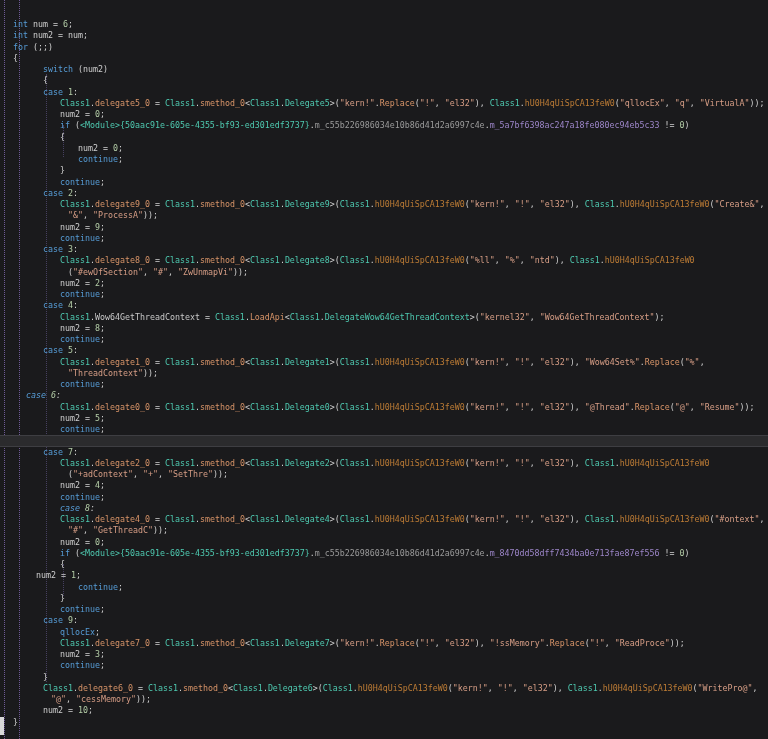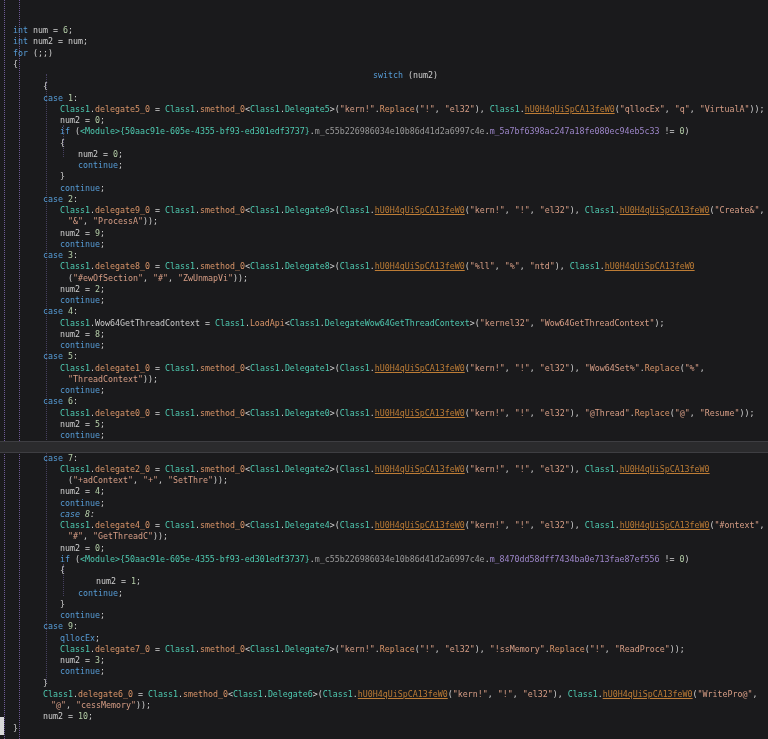--- a/index.html
+++ b/index.html
@@ -4,27 +4,27 @@
 <style>
   html,body{margin:0;padding:0;background:var(--c-bg,#1a1a1c);width:768px;height:739px;overflow:hidden;}
   .editor{
     position:relative;width:768px;height:739px;
     font-family:"DejaVu Sans Mono","Liberation Mono",monospace;
     font-size:8.3px;line-height:11.26px;
     color:var(--c-d,#d0d0d0);
     background:var(--c-bg,#1a1a1c);
     overflow:hidden;
   }
-  .code{position:absolute;left:0;top:25px;right:0;}
+  .code{position:absolute;left:0;top:19px;right:0;}
   .line{height:11.26px;white-space:pre;overflow:hidden;}
   .line.hl{background:var(--c-hlbg,#2b2b2d);box-shadow:inset 0 1px 0 var(--c-hlbd,#3e3e42), inset 0 -1px 0 var(--c-hlbd,#3e3e42);}
   .tk-k{color:var(--c-k,#569cd6);}
   .tk-t{color:var(--c-t,#4ec9b0);}
   .tk-m{color:var(--c-m,#d89468);}
-  .tk-o{color:var(--c-o,#bd7c35);text-decoration:underline;}
+  .tk-o{color:var(--c-o,#bd7c35);}
   .tk-s{color:var(--c-s,#d69d85);}
   .tk-n{color:var(--c-n,#b5cea8);}
   .tk-d{color:var(--c-d,#d0d0d0);}
   .tk-w{color:var(--c-w,#c8c8c8);}
   .tk-g{color:var(--c-g,#9a9a9a);}
   .tk-p{color:var(--c-p,#9d86c9);}
   .guide{position:absolute;width:0;border-left:1px dotted var(--c-gp,#6e5a96);}
   .guide.faint{border-left-color:var(--c-gf,#464060);}
   .edge-marker{position:absolute;background:var(--c-mk,#d8d8d8);}
 </style>
@@ -37,21 +37,21 @@
       <div class="guide" style="left: 19px; top: 0px; height: 739px;"></div>
       <div class="guide faint" style="left: 46px; top: 74px; height: 608px;"></div>
       <div class="guide faint" style="left: 63px; top: 125px; height: 32px;"></div>
       <div class="guide faint" style="left: 63px; top: 564px; height: 32px;"></div>
     </div>
   <div class="code" id="code">
       <div class="line" style="padding-left: 13px;"><span class="tk-k">int</span><span class="tk-d"> num = </span><span class="tk-n">6</span><span class="tk-d">;</span></div>
       <div class="line" style="padding-left: 13px;"><span class="tk-k">int</span><span class="tk-d"> num2 = num;</span></div>
       <div class="line" style="padding-left: 13px;"><span class="tk-k">for</span><span class="tk-d"> (;;)</span></div>
       <div class="line" style="padding-left: 13px;"><span class="tk-d">{</span></div>
-      <div class="line" style="padding-left: 43px; text-align: center;"><span class="tk-k">switch</span><span class="tk-d"> (num2)</span></div>
+      <div class="line" style="padding-left: 43px;"><span class="tk-k">switch</span><span class="tk-d"> (num2)</span></div>
       <div class="line" style="padding-left: 43px;"><span class="tk-d">{</span></div>
       <div class="line" style="padding-left: 43px;"><span class="tk-k">case</span><span class="tk-d"> </span><span class="tk-n">1</span><span class="tk-d">:</span></div>
       <div class="line" style="padding-left: 60px;"><span class="tk-t">Class1</span><span class="tk-d">.</span><span class="tk-m">delegate5_0</span><span class="tk-d"> = </span><span class="tk-t">Class1</span><span class="tk-d">.</span><span class="tk-m">smethod_0</span><span class="tk-d">&lt;</span><span class="tk-t">Class1</span><span class="tk-d">.</span><span class="tk-t">Delegate5</span><span class="tk-d">&gt;(</span><span class="tk-s">"kern!"</span><span class="tk-d">.</span><span class="tk-m">Replace</span><span class="tk-d">(</span><span class="tk-s">"!"</span><span class="tk-d">, </span><span class="tk-s">"el32"</span><span class="tk-d">), </span><span class="tk-t">Class1</span><span class="tk-d">.</span><span class="tk-o">hU0H4qUiSpCA13feW0</span><span class="tk-d">(</span><span class="tk-s">"qllocEx"</span><span class="tk-d">, </span><span class="tk-s">"q"</span><span class="tk-d">, </span><span class="tk-s">"VirtualA"</span><span class="tk-d">));</span></div>
       <div class="line" style="padding-left: 60px;"><span class="tk-d">num2 = </span><span class="tk-n">0</span><span class="tk-d">;</span></div>
       <div class="line" style="padding-left: 60px;"><span class="tk-k">if</span><span class="tk-d"> (</span><span class="tk-t">&lt;Module&gt;{50aac91e-605e-4355-bf93-ed301edf3737}</span><span class="tk-d">.</span><span class="tk-g">m_c55b226986034e10b86d41d2a6997c4e</span><span class="tk-d">.</span><span class="tk-p">m_5a7bf6398ac247a18fe080ec94eb5c33</span><span class="tk-d"> != </span><span class="tk-n">0</span><span class="tk-d">)</span></div>
       <div class="line" style="padding-left: 60px;"><span class="tk-d">{</span></div>
       <div class="line" style="padding-left: 78px;"><span class="tk-d">num2 = </span><span class="tk-n">0</span><span class="tk-d">;</span></div>
       <div class="line" style="padding-left: 78px;"><span class="tk-k">continue</span><span class="tk-d">;</span></div>
       <div class="line" style="padding-left: 60px;"><span class="tk-d">}</span></div>
       <div class="line" style="padding-left: 60px;"><span class="tk-k">continue</span><span class="tk-d">;</span></div>
@@ -66,37 +66,37 @@
       <div class="line" style="padding-left: 60px;"><span class="tk-d">num2 = </span><span class="tk-n">2</span><span class="tk-d">;</span></div>
       <div class="line" style="padding-left: 60px;"><span class="tk-k">continue</span><span class="tk-d">;</span></div>
       <div class="line" style="padding-left: 43px;"><span class="tk-k">case</span><span class="tk-d"> </span><span class="tk-n">4</span><span class="tk-d">:</span></div>
       <div class="line" style="padding-left: 60px;"><span class="tk-t">Class1</span><span class="tk-d">.</span><span class="tk-w">Wow64GetThreadContext</span><span class="tk-d"> = </span><span class="tk-t">Class1</span><span class="tk-d">.</span><span class="tk-m">LoadApi</span><span class="tk-d">&lt;</span><span class="tk-t">Class1</span><span class="tk-d">.</span><span class="tk-t">DelegateWow64GetThreadContext</span><span class="tk-d">&gt;(</span><span class="tk-s">"kernel32"</span><span class="tk-d">, </span><span class="tk-s">"Wow64GetThreadContext"</span><span class="tk-d">);</span></div>
       <div class="line" style="padding-left: 60px;"><span class="tk-d">num2 = </span><span class="tk-n">8</span><span class="tk-d">;</span></div>
       <div class="line" style="padding-left: 60px;"><span class="tk-k">continue</span><span class="tk-d">;</span></div>
       <div class="line" style="padding-left: 43px;"><span class="tk-k">case</span><span class="tk-d"> </span><span class="tk-n">5</span><span class="tk-d">:</span></div>
       <div class="line" style="padding-left: 60px;"><span class="tk-t">Class1</span><span class="tk-d">.</span><span class="tk-m">delegate1_0</span><span class="tk-d"> = </span><span class="tk-t">Class1</span><span class="tk-d">.</span><span class="tk-m">smethod_0</span><span class="tk-d">&lt;</span><span class="tk-t">Class1</span><span class="tk-d">.</span><span class="tk-t">Delegate1</span><span class="tk-d">&gt;(</span><span class="tk-t">Class1</span><span class="tk-d">.</span><span class="tk-o">hU0H4qUiSpCA13feW0</span><span class="tk-d">(</span><span class="tk-s">"kern!"</span><span class="tk-d">, </span><span class="tk-s">"!"</span><span class="tk-d">, </span><span class="tk-s">"el32"</span><span class="tk-d">), </span><span class="tk-s">"Wow64Set%"</span><span class="tk-d">.</span><span class="tk-m">Replace</span><span class="tk-d">(</span><span class="tk-s">"%"</span><span class="tk-d">,</span></div>
       <div class="line" style="padding-left: 68px;"><span class="tk-s">"ThreadContext"</span><span class="tk-d">));</span></div>
       <div class="line" style="padding-left: 60px;"><span class="tk-k">continue</span><span class="tk-d">;</span></div>
-      <div class="line" style="padding-left: 43px;"><span class="tk-k">case</span><span class="tk-d"> </span><span class="tk-n">6</span><span class="tk-d">:</span></div>
+      <div class="line" style="padding-left: 26px; font-style: italic;"><span class="tk-k">case</span><span class="tk-d"> </span><span class="tk-n">6</span><span class="tk-d">:</span></div>
       <div class="line" style="padding-left: 60px;"><span class="tk-t">Class1</span><span class="tk-d">.</span><span class="tk-m">delegate0_0</span><span class="tk-d"> = </span><span class="tk-t">Class1</span><span class="tk-d">.</span><span class="tk-m">smethod_0</span><span class="tk-d">&lt;</span><span class="tk-t">Class1</span><span class="tk-d">.</span><span class="tk-t">Delegate0</span><span class="tk-d">&gt;(</span><span class="tk-t">Class1</span><span class="tk-d">.</span><span class="tk-o">hU0H4qUiSpCA13feW0</span><span class="tk-d">(</span><span class="tk-s">"kern!"</span><span class="tk-d">, </span><span class="tk-s">"!"</span><span class="tk-d">, </span><span class="tk-s">"el32"</span><span class="tk-d">), </span><span class="tk-s">"@Thread"</span><span class="tk-d">.</span><span class="tk-m">Replace</span><span class="tk-d">(</span><span class="tk-s">"@"</span><span class="tk-d">, </span><span class="tk-s">"Resume"</span><span class="tk-d">));</span></div>
       <div class="line" style="padding-left: 60px;"><span class="tk-d">num2 = </span><span class="tk-n">5</span><span class="tk-d">;</span></div>
       <div class="line" style="padding-left: 60px;"><span class="tk-k">continue</span><span class="tk-d">;</span></div>
       <div class="line hl" style="padding-left: 43px;"></div>
       <div class="line" style="padding-left: 43px;"><span class="tk-k">case</span><span class="tk-d"> </span><span class="tk-n">7</span><span class="tk-d">:</span></div>
       <div class="line" style="padding-left: 60px;"><span class="tk-t">Class1</span><span class="tk-d">.</span><span class="tk-m">delegate2_0</span><span class="tk-d"> = </span><span class="tk-t">Class1</span><span class="tk-d">.</span><span class="tk-m">smethod_0</span><span class="tk-d">&lt;</span><span class="tk-t">Class1</span><span class="tk-d">.</span><span class="tk-t">Delegate2</span><span class="tk-d">&gt;(</span><span class="tk-t">Class1</span><span class="tk-d">.</span><span class="tk-o">hU0H4qUiSpCA13feW0</span><span class="tk-d">(</span><span class="tk-s">"kern!"</span><span class="tk-d">, </span><span class="tk-s">"!"</span><span class="tk-d">, </span><span class="tk-s">"el32"</span><span class="tk-d">), </span><span class="tk-t">Class1</span><span class="tk-d">.</span><span class="tk-o">hU0H4qUiSpCA13feW0</span></div>
       <div class="line" style="padding-left: 68px;"><span class="tk-d">(</span><span class="tk-s">"+adContext"</span><span class="tk-d">, </span><span class="tk-s">"+"</span><span class="tk-d">, </span><span class="tk-s">"SetThre"</span><span class="tk-d">));</span></div>
       <div class="line" style="padding-left: 60px;"><span class="tk-d">num2 = </span><span class="tk-n">4</span><span class="tk-d">;</span></div>
       <div class="line" style="padding-left: 60px;"><span class="tk-k">continue</span><span class="tk-d">;</span></div>
       <div class="line" style="padding-left: 60px; font-style: italic;"><span class="tk-k">case</span><span class="tk-d"> </span><span class="tk-n">8</span><span class="tk-d">:</span></div>
       <div class="line" style="padding-left: 60px;"><span class="tk-t">Class1</span><span class="tk-d">.</span><span class="tk-m">delegate4_0</span><span class="tk-d"> = </span><span class="tk-t">Class1</span><span class="tk-d">.</span><span class="tk-m">smethod_0</span><span class="tk-d">&lt;</span><span class="tk-t">Class1</span><span class="tk-d">.</span><span class="tk-t">Delegate4</span><span class="tk-d">&gt;(</span><span class="tk-t">Class1</span><span class="tk-d">.</span><span class="tk-o">hU0H4qUiSpCA13feW0</span><span class="tk-d">(</span><span class="tk-s">"kern!"</span><span class="tk-d">, </span><span class="tk-s">"!"</span><span class="tk-d">, </span><span class="tk-s">"el32"</span><span class="tk-d">), </span><span class="tk-t">Class1</span><span class="tk-d">.</span><span class="tk-o">hU0H4qUiSpCA13feW0</span><span class="tk-d">(</span><span class="tk-s">"#ontext"</span><span class="tk-d">,</span></div>
       <div class="line" style="padding-left: 68px;"><span class="tk-s">"#"</span><span class="tk-d">, </span><span class="tk-s">"GetThreadC"</span><span class="tk-d">));</span></div>
       <div class="line" style="padding-left: 60px;"><span class="tk-d">num2 = </span><span class="tk-n">0</span><span class="tk-d">;</span></div>
       <div class="line" style="padding-left: 60px;"><span class="tk-k">if</span><span class="tk-d"> (</span><span class="tk-t">&lt;Module&gt;{50aac91e-605e-4355-bf93-ed301edf3737}</span><span class="tk-d">.</span><span class="tk-g">m_c55b226986034e10b86d41d2a6997c4e</span><span class="tk-d">.</span><span class="tk-p">m_8470dd58dff7434ba0e713fae87ef556</span><span class="tk-d"> != </span><span class="tk-n">0</span><span class="tk-d">)</span></div>
       <div class="line" style="padding-left: 60px;"><span class="tk-d">{</span></div>
-      <div class="line" style="padding-left: 96px;"><span class="tk-d">num2 = </span><span class="tk-n">1</span><span class="tk-d">;</span></div>
+      <div class="line" style="padding-left: 36px;"><span class="tk-d">num2 = </span><span class="tk-n">1</span><span class="tk-d">;</span></div>
       <div class="line" style="padding-left: 78px;"><span class="tk-k">continue</span><span class="tk-d">;</span></div>
       <div class="line" style="padding-left: 60px;"><span class="tk-d">}</span></div>
       <div class="line" style="padding-left: 60px;"><span class="tk-k">continue</span><span class="tk-d">;</span></div>
       <div class="line" style="padding-left: 43px;"><span class="tk-k">case</span><span class="tk-d"> </span><span class="tk-n">9</span><span class="tk-d">:</span></div>
       <div class="line" style="padding-left: 60px;"><span class="tk-k">qllocEx</span><span class="tk-d">;</span></div>
       <div class="line" style="padding-left: 60px;"><span class="tk-t">Class1</span><span class="tk-d">.</span><span class="tk-m">delegate7_0</span><span class="tk-d"> = </span><span class="tk-t">Class1</span><span class="tk-d">.</span><span class="tk-m">smethod_0</span><span class="tk-d">&lt;</span><span class="tk-t">Class1</span><span class="tk-d">.</span><span class="tk-t">Delegate7</span><span class="tk-d">&gt;(</span><span class="tk-s">"kern!"</span><span class="tk-d">.</span><span class="tk-m">Replace</span><span class="tk-d">(</span><span class="tk-s">"!"</span><span class="tk-d">, </span><span class="tk-s">"el32"</span><span class="tk-d">), </span><span class="tk-s">"!ssMemory"</span><span class="tk-d">.</span><span class="tk-m">Replace</span><span class="tk-d">(</span><span class="tk-s">"!"</span><span class="tk-d">, </span><span class="tk-s">"ReadProce"</span><span class="tk-d">));</span></div>
       <div class="line" style="padding-left: 60px;"><span class="tk-d">num2 = </span><span class="tk-n">3</span><span class="tk-d">;</span></div>
       <div class="line" style="padding-left: 60px;"><span class="tk-k">continue</span><span class="tk-d">;</span></div>
       <div class="line" style="padding-left: 43px;"><span class="tk-d">}</span></div>
       <div class="line" style="padding-left: 43px;"><span class="tk-t">Class1</span><span class="tk-d">.</span><span class="tk-m">delegate6_0</span><span class="tk-d"> = </span><span class="tk-t">Class1</span><span class="tk-d">.</span><span class="tk-m">smethod_0</span><span class="tk-d">&lt;</span><span class="tk-t">Class1</span><span class="tk-d">.</span><span class="tk-t">Delegate6</span><span class="tk-d">&gt;(</span><span class="tk-t">Class1</span><span class="tk-d">.</span><span class="tk-o">hU0H4qUiSpCA13feW0</span><span class="tk-d">(</span><span class="tk-s">"kern!"</span><span class="tk-d">, </span><span class="tk-s">"!"</span><span class="tk-d">, </span><span class="tk-s">"el32"</span><span class="tk-d">), </span><span class="tk-t">Class1</span><span class="tk-d">.</span><span class="tk-o">hU0H4qUiSpCA13feW0</span><span class="tk-d">(</span><span class="tk-s">"WritePro@"</span><span class="tk-d">,</span></div>

